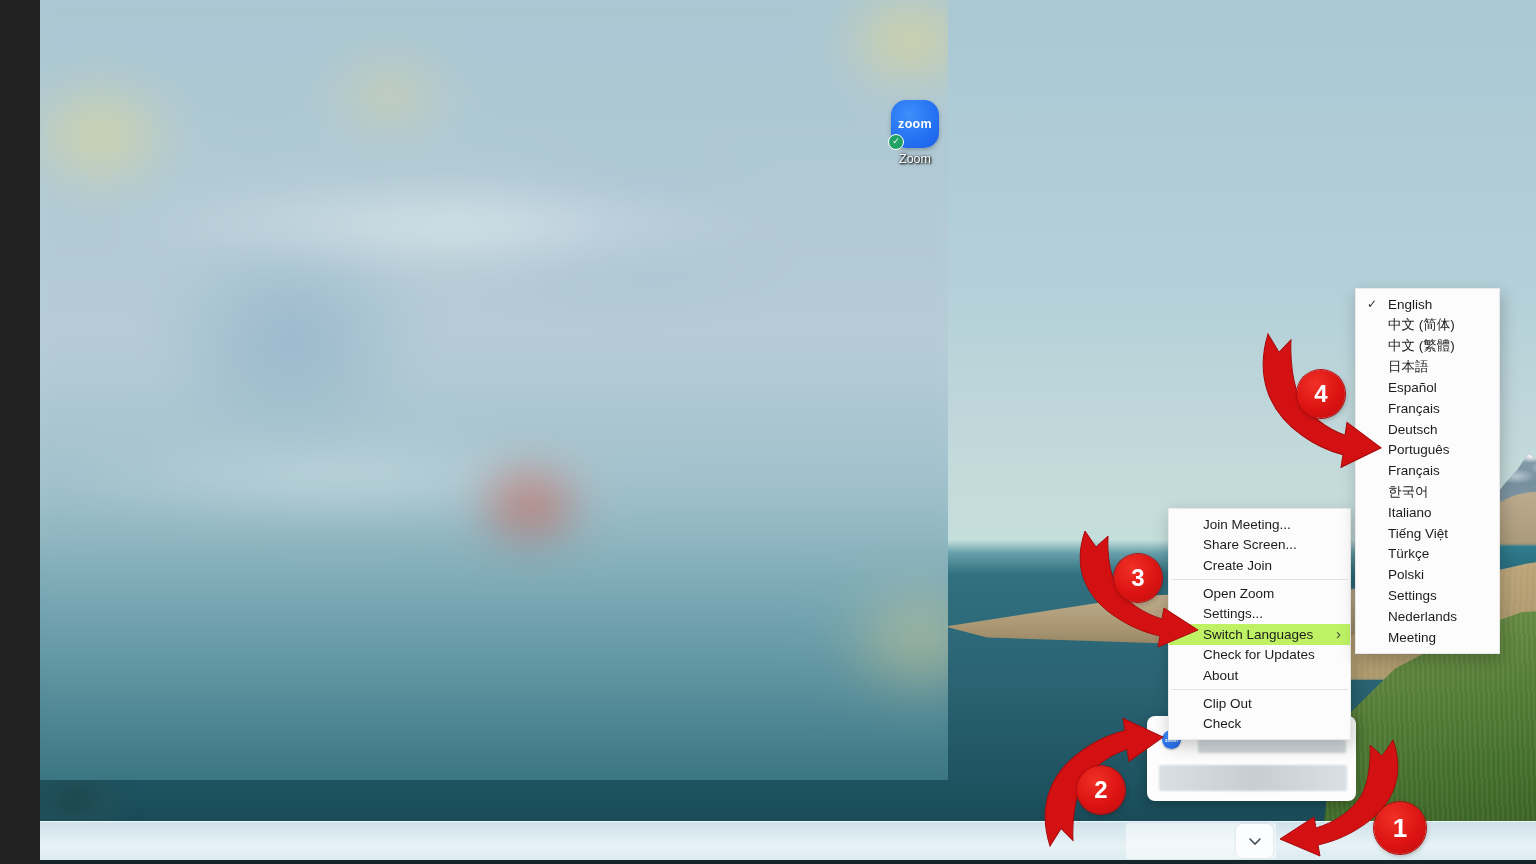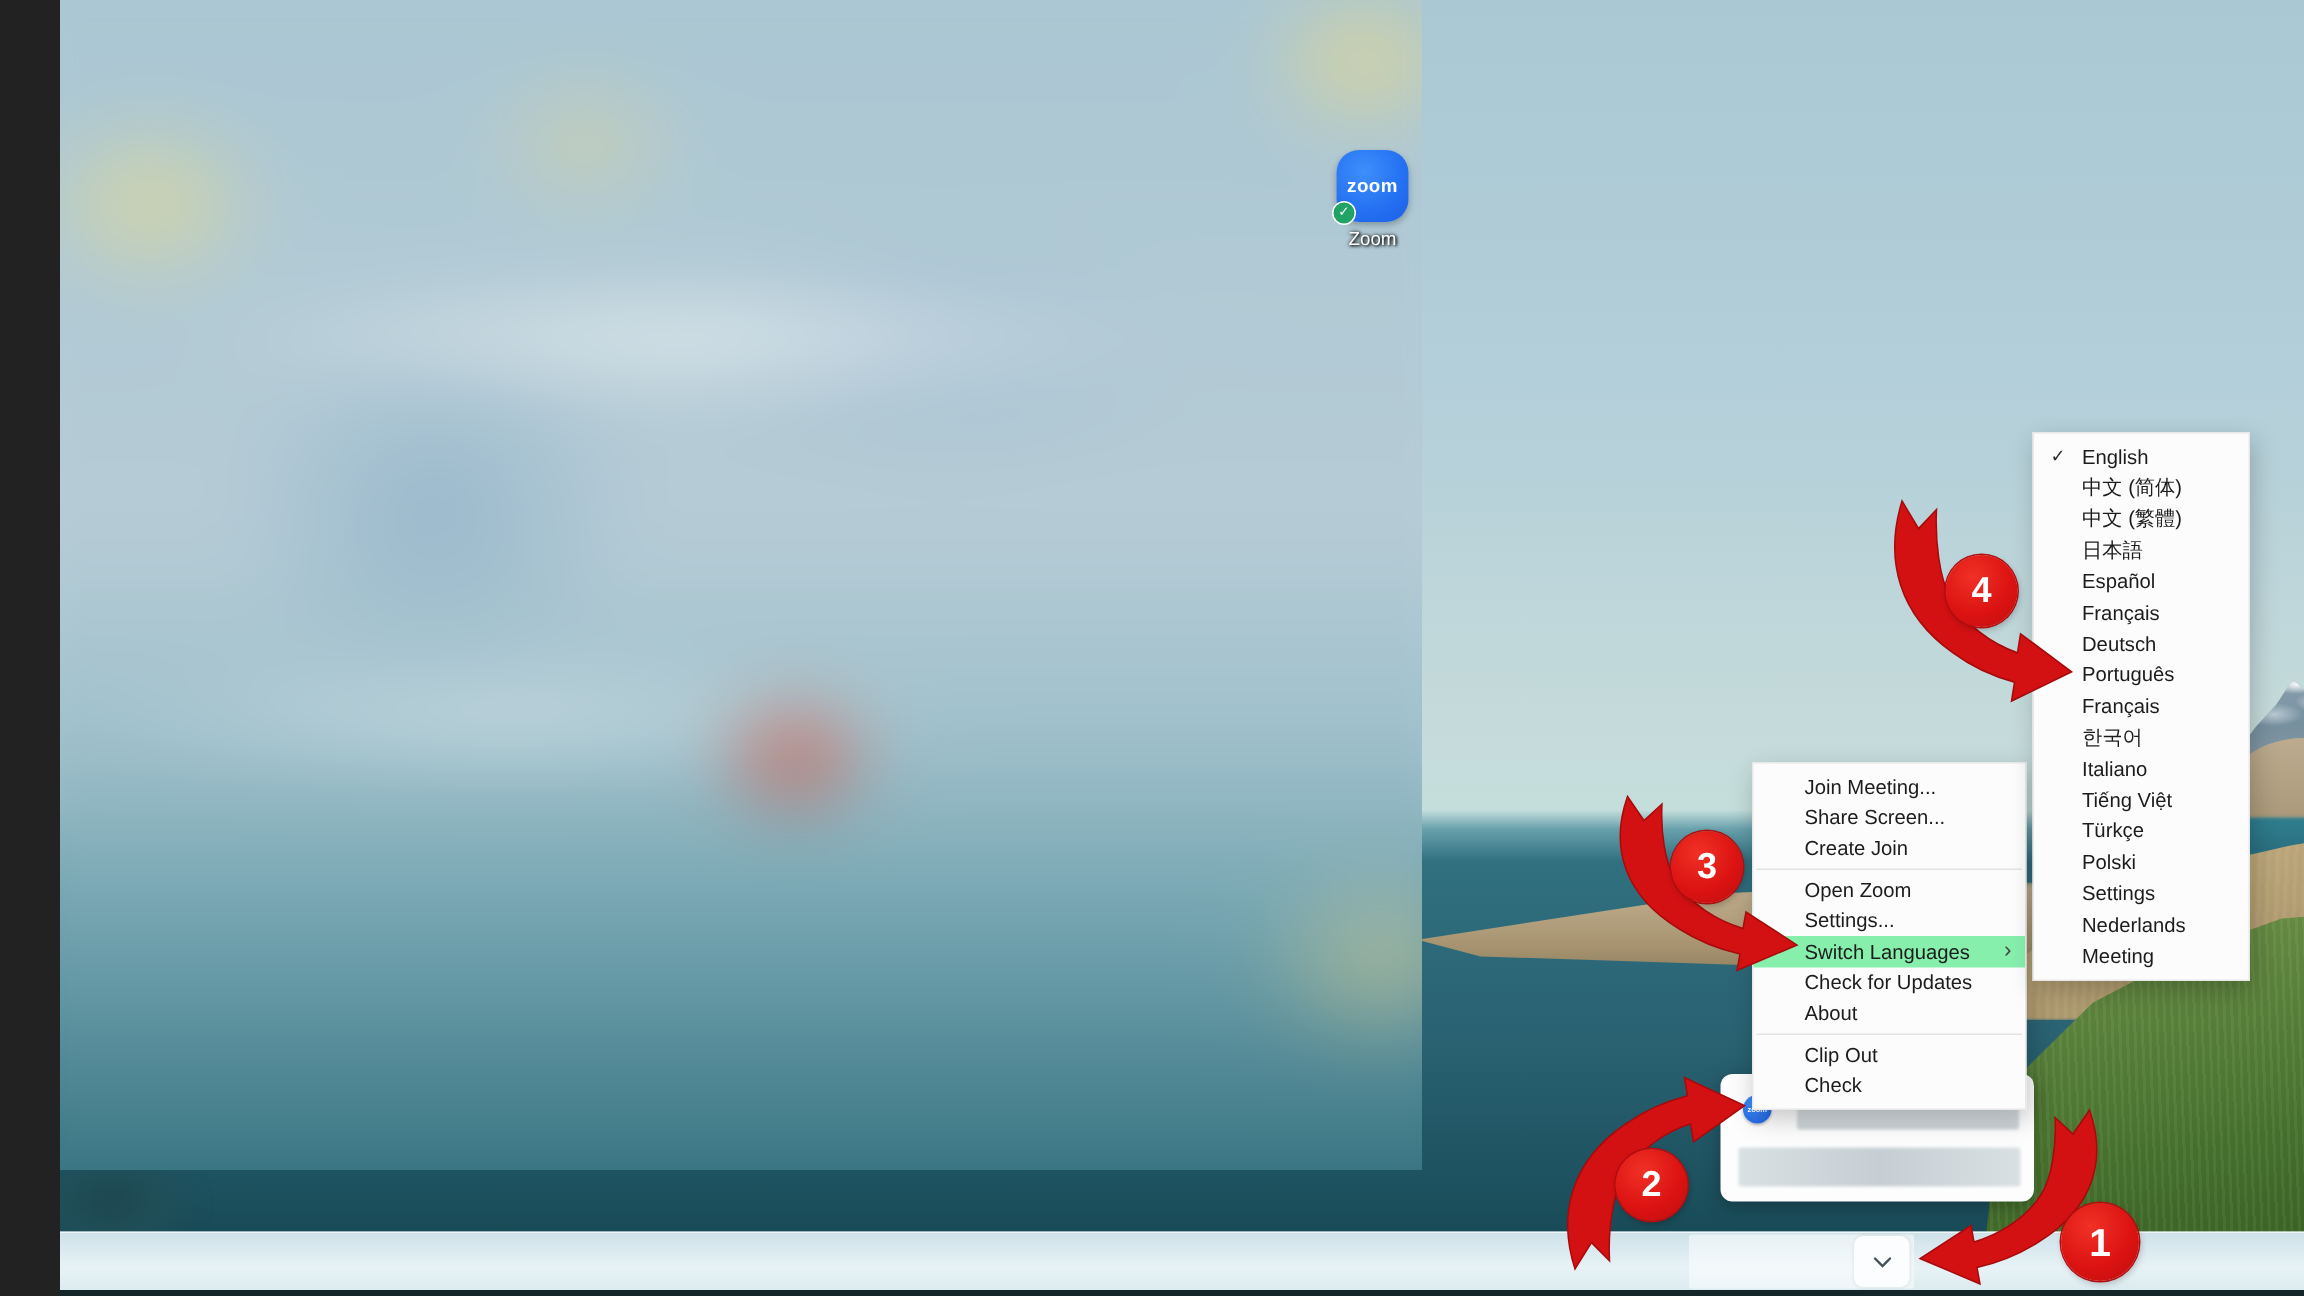--- a/index.html
+++ b/index.html
@@ -94,21 +94,21 @@
 
   
   .menu{position:absolute;background:#fcfcfc;border:1px solid #e8e8e8;
     box-shadow:2px 6px 16px rgba(0,0,0,.22);padding:5px 0;
     font-size:13.5px;color:#1c1c1c;box-sizing:border-box;}
   .tray-menu{left:1128px;top:508px;width:183px;}
   .lang-menu{left:1315px;top:288px;width:145px;}
   .menu-item{position:relative;height:20.6px;display:flex;align-items:center;
     padding-left:34px;white-space:nowrap;}
   .lang-menu .menu-item{padding-left:32px;height:20.8px;}
-  .menu-item.highlighted{background:#86efac;}
+  .menu-item.highlighted{background:#bef264;}
   .menu-item .check{position:absolute;left:11px;font-size:12px;color:#2b2b2b;}
   .menu-item .sub-arrow{position:absolute;right:9px;font-size:15px;color:#444;top:50%;
     transform:translateY(-54%);}
   .menu-sep{height:1px;background:#e3e3e3;margin:3px 2px;}
 
   
   .anno-svg{position:absolute;inset:0;z-index:50;pointer-events:none;}
   .step-badge{position:absolute;z-index:51;border-radius:50%;
     background:radial-gradient(circle at 38% 30%,#f03126 0%,#dc1312 55%,#c00d0e 100%);
     box-shadow:0 0 0 1px #b20d0e,1px 2px 5px rgba(0,0,0,.25);

